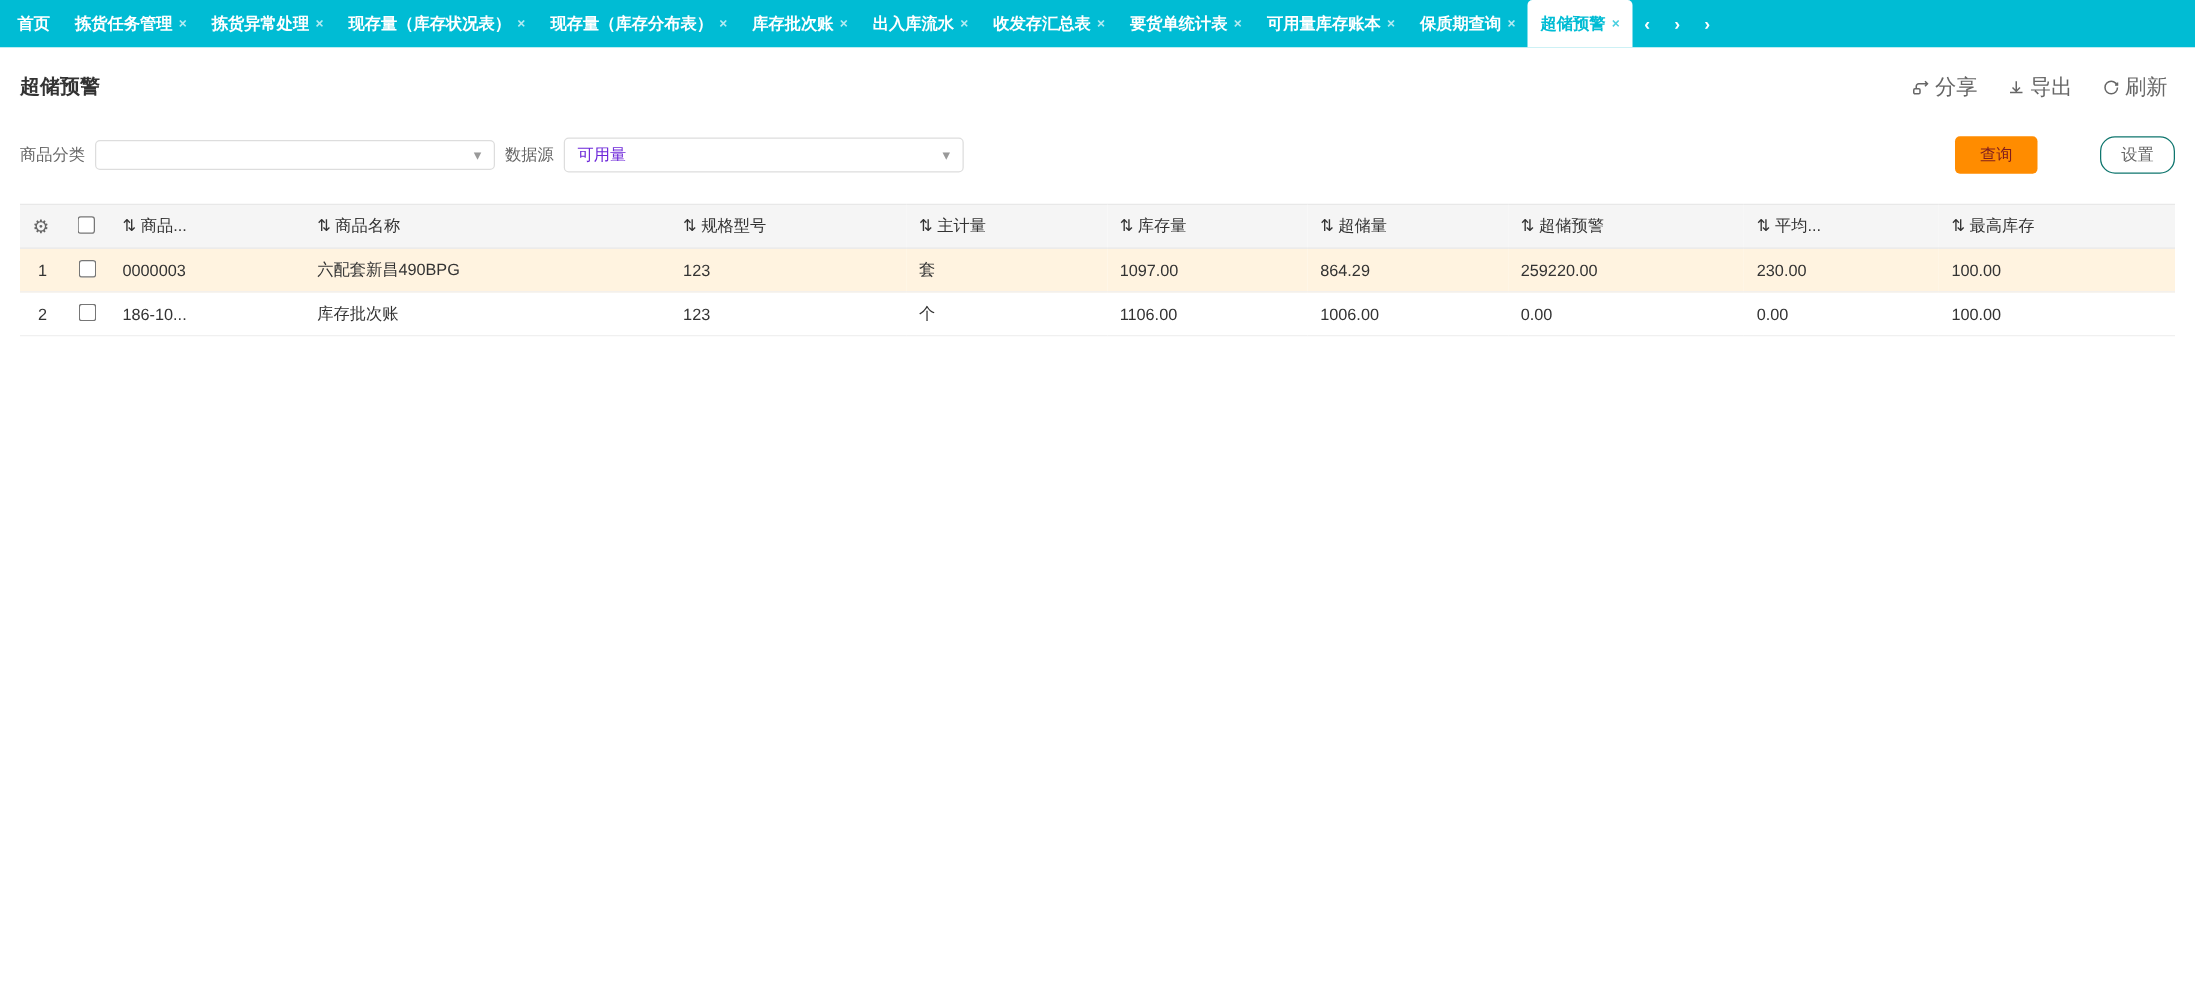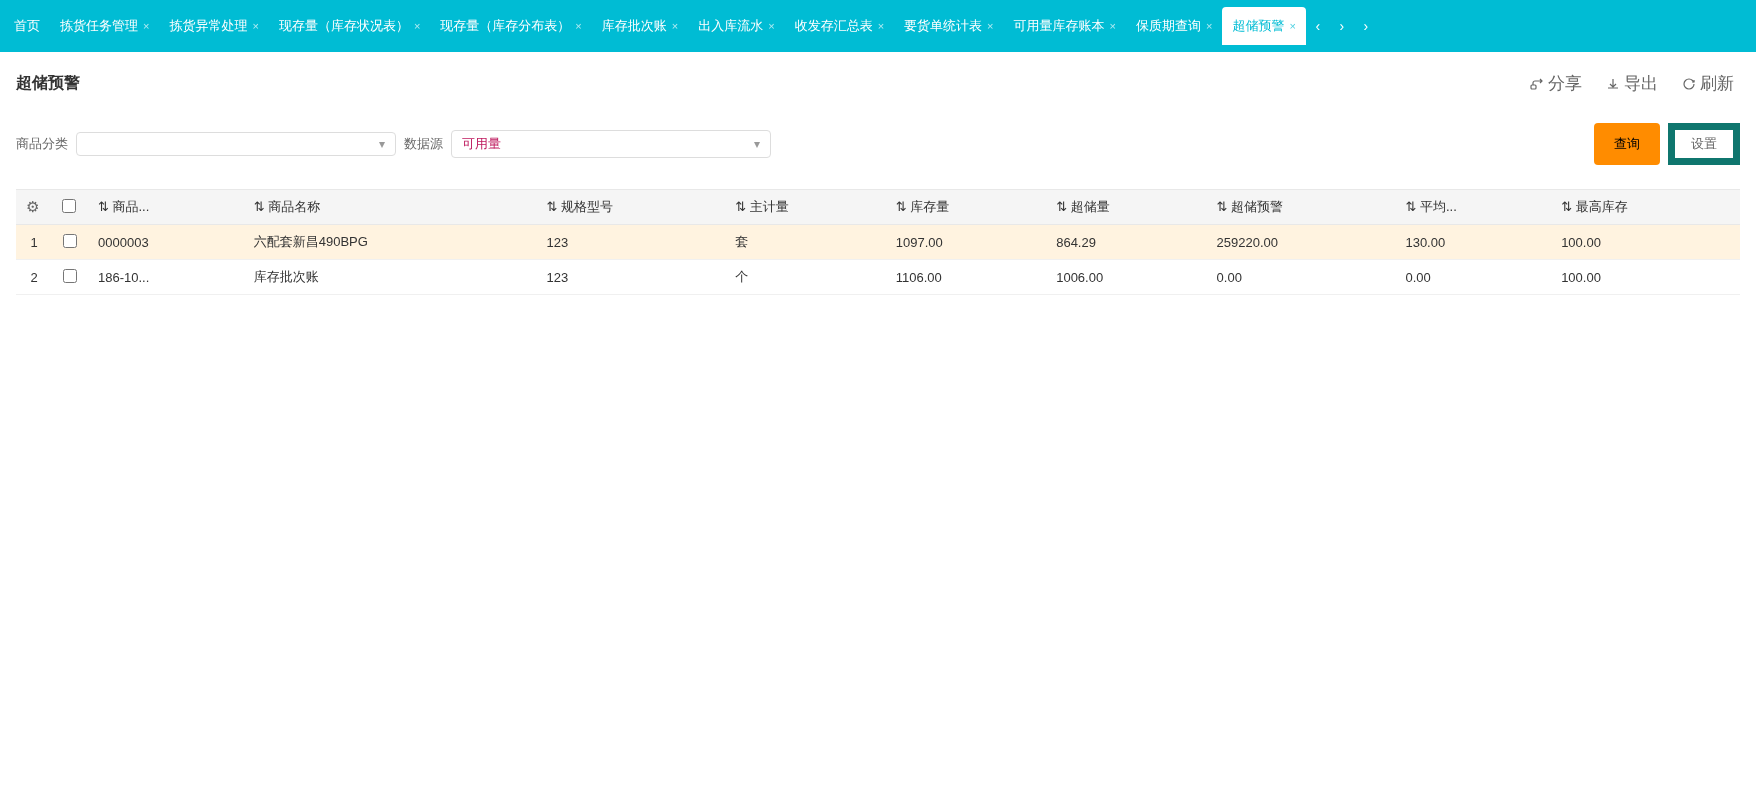--- a/index.html
+++ b/index.html
@@ -1,26 +1,27 @@
 <!DOCTYPE html>
 <html><head>
   <meta charset="utf-8">
   <style>
     * { box-sizing: border-box; margin: 0; padding: 0; }
     body { font-family: "Microsoft YaHei", Arial, sans-serif; font-size: 13px; background: #f5f5f5; color: #333; }
 
     
     .top-nav {
       display: flex;
-      align-items: center;
+      align-items: flex-end;
       background: #00bcd4;
-      height: 52px;
+      height: 38px;
       padding: 0 4px;
       overflow: hidden;
       white-space: nowrap;
+      font-weight: bold;
     }
     .nav-item {
       display: inline-flex;
       align-items: center;
       padding: 0 10px;
       height: 38px;
       color: #fff;
       font-size: 13px;
       cursor: pointer;
       flex-shrink: 0;
@@ -118,36 +119,37 @@
       color: #999;
       font-size: 12px;
     }
     .filter-select-text {
       color: #999;
       font-size: 13px;
     }
 
     .btn-query {
       background: #ff8c00;
-      color: #000000;
+      color: #7f1d1d;
       border: none;
       border-radius: 4px;
       padding: 6px 20px;
       cursor: pointer;
       font-size: 13px;
       margin-left: 36px;
     }
     .btn-settings {
       background: #fff;
       color: #666;
-      border: 7px solid #0f766e;
-      border-radius: 0;
+      border: 1px solid #0f766e;
+      border-radius: 12px;
       padding: 5px 16px;
       cursor: pointer;
       font-size: 13px;
+      margin-left: 42px;
     }
 
     .filter-actions {
       margin-left: auto;
       display: flex;
       gap: 8px;
     }
 
     
     .data-table {
@@ -248,21 +250,21 @@
       <span class="filter-label">商品分类</span>
       <div class="filter-select">
         <span class="filter-select-text"></span>
         <span class="chevron">▾</span>
       </div>
     </div>
 
     <div class="filter-item">
       <span class="filter-label">数据源</span>
       <div class="filter-select" style="min-width:320px;">
-        <span class="filter-select-text" style="color:#be185d;">可用量</span>
+        <span class="filter-select-text" style="color:#6d28d9;">可用量</span>
         <span class="chevron">▾</span>
       </div>
     </div>
 
     <div class="filter-actions">
       <button class="btn-query">查询</button>
       <button class="btn-settings">设置</button>
     </div>
   </div>
 
@@ -310,21 +312,21 @@
         <td class="col-center">
           <input type="checkbox" style="">
         </td>
         <td>0000003</td>
         <td>六配套新昌490BPG</td>
         <td>123</td>
         <td>套</td>
         <td>1097.00</td>
         <td>864.29</td>
         <td>259220.00</td>
-        <td>130.00</td>
+        <td>230.00</td>
         <td>100.00</td>
       </tr>
       <tr>
         <td class="row-number">2</td>
         <td class="col-center">
           <input type="checkbox" style="">
         </td>
         <td>186-10...</td>
         <td>库存批次账</td>
         <td>123</td>

